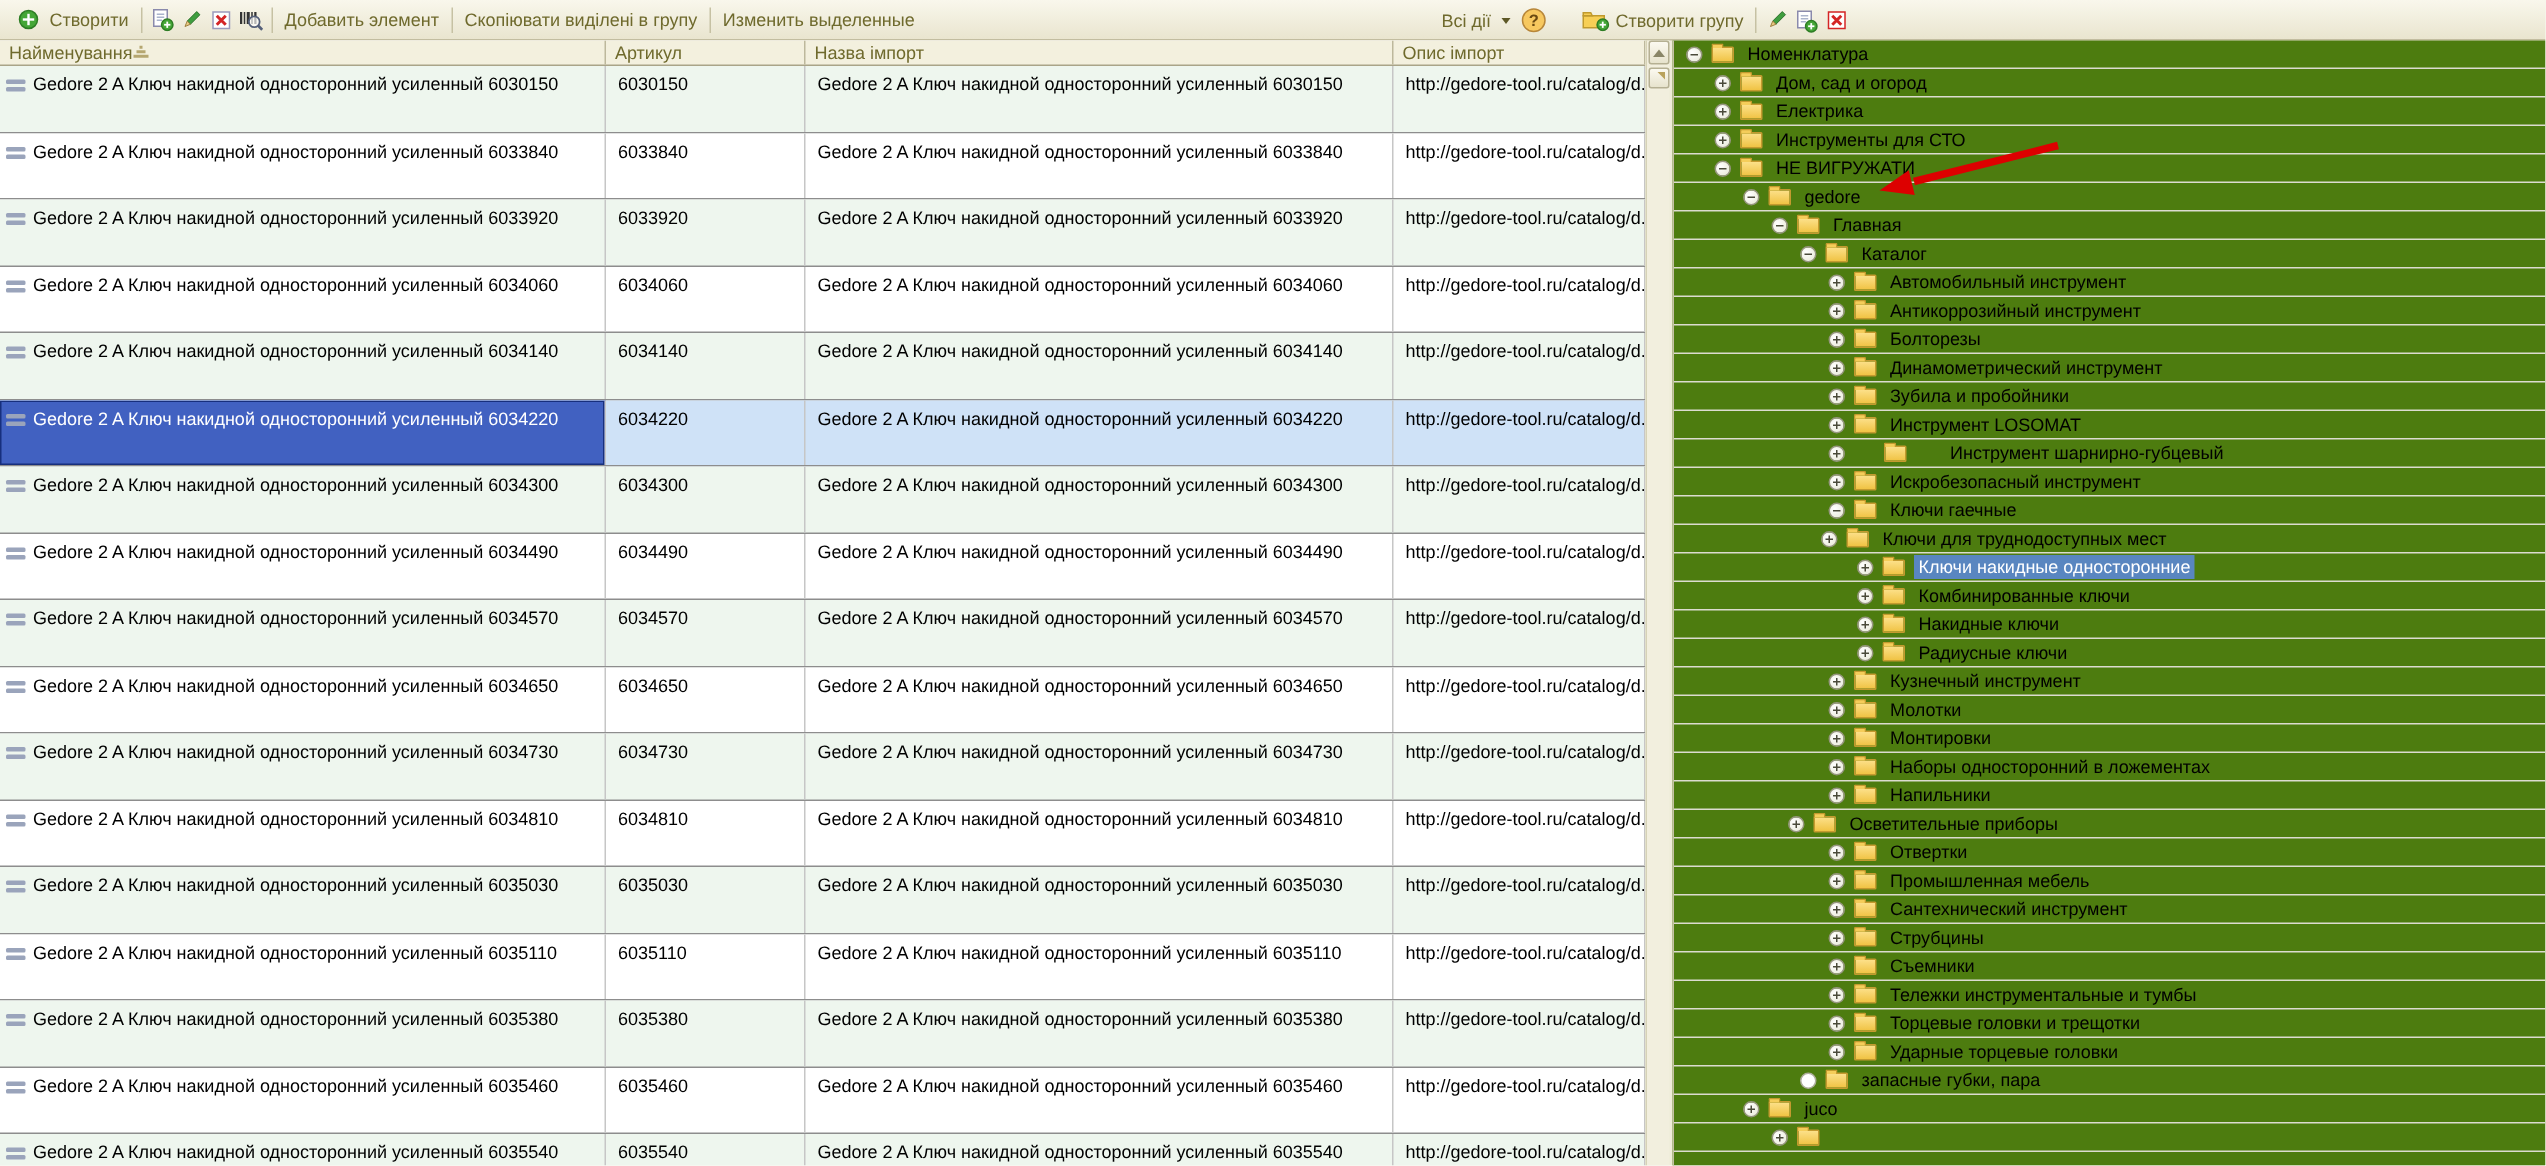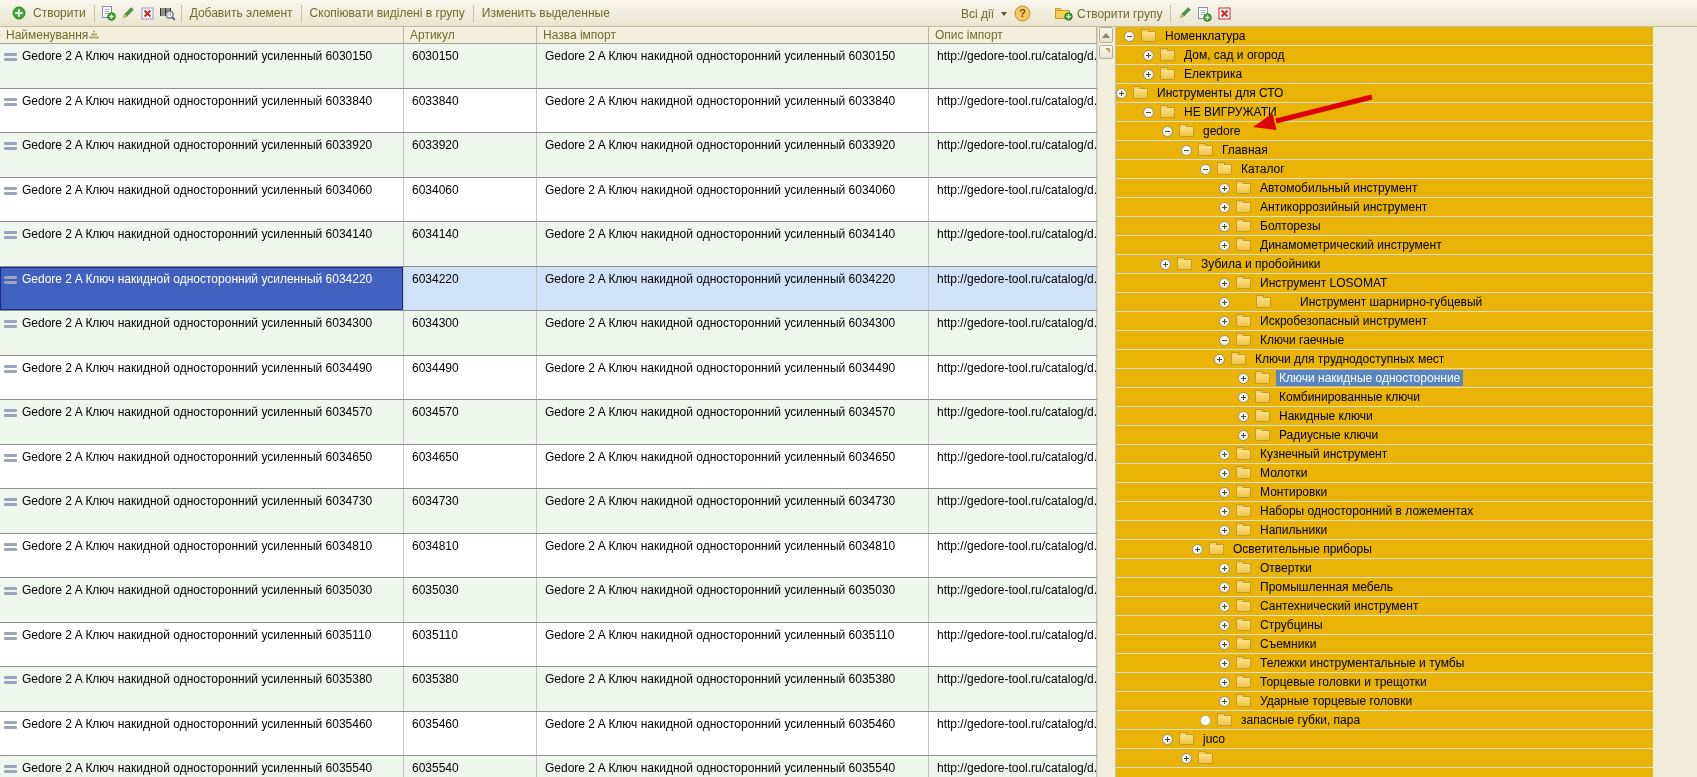--- a/index.html
+++ b/index.html
@@ -48,21 +48,21 @@
   .vscroll { position:absolute; left:1097px; top:27px; width:16px; height:750px;
              background:#f2efde; border-left:1px solid #d6d2b6; }
   .sc-btn { position:absolute; left:1px; top:0; width:14px; height:16px; background:linear-gradient(#fbf9f0,#e7e3cd);
             border:1px solid #b5b093; border-radius:2px; display:flex; align-items:center; justify-content:center; }
   .sc-up-arrow { width:0; height:0; border-left:4px solid transparent; border-right:4px solid transparent; border-bottom:5px solid #8a8668; }
   .sc-thumb { position:absolute; left:1px; top:18px; width:14px; height:14px; background:linear-gradient(#fbf9f0,#e7e3cd);
               border:1px solid #b5b093; border-radius:2px; }
   .sc-thumb::after { content:""; position:absolute; right:2px; top:2px; width:0; height:0;
               border-top:5px solid #b9a25c; border-left:5px solid transparent; }
   
-  .tree { position:absolute; left:1115px; top:27px; width:538px; height:750px; background:#eab308;
+  .tree { position:absolute; left:1115px; top:27px; width:582px; height:750px; background:#4d7c0f;
           border-left:1px solid #c5c1a4; overflow:hidden; }
   .tree-row { display:flex; align-items:center; height:19px; border-bottom:1px solid #dcdccf; white-space:nowrap; }
   .exp { flex:0 0 auto; width:11px; height:11px; border:1px solid #96967f; border-radius:50%;
          background:radial-gradient(circle at 35% 35%, #ffffff, #e6e6d4); position:relative; margin-right:6px; }
   .exp.minus::before, .exp.plus::before { content:""; position:absolute; left:2px; right:2px; top:4px; height:1px; background:#4a4a3a; }
   .exp.plus::after { content:""; position:absolute; top:2px; bottom:2px; left:4px; width:1px; background:#4a4a3a; }
   .exp.none { border-color:#adad9c; background:#fff; }
   .folder { flex:0 0 auto; width:15px; height:11px; background:linear-gradient(#fce089,#f0c344);
             border:1px solid #c49a2f; border-radius:1px; position:relative; margin-right:6px; }
   .folder::before { content:""; position:absolute; top:-3px; left:-1px; width:6px; height:2px;
@@ -386,21 +386,21 @@
     <div class="tree-row" style="padding-left: 27px;">
     <span class="exp plus"></span>
     <span class="folder"></span>
     <span class="tree-label">Дом, сад и огород</span>
   </div>
     <div class="tree-row" style="padding-left: 27px;">
     <span class="exp plus"></span>
     <span class="folder"></span>
     <span class="tree-label">Електрика</span>
   </div>
-    <div class="tree-row" style="">
+    <div class="tree-row" style="padding-left: 27px;">
     <span class="exp plus"></span>
     <span class="folder"></span>
     <span class="tree-label">Инструменты для СТО</span>
   </div>
     <div class="tree-row" style="padding-left: 27px;">
     <span class="exp minus"></span>
     <span class="folder"></span>
     <span class="tree-label">НЕ ВИГРУЖАТИ</span>
   </div>
     <div class="tree-row" style="padding-left: 46px;">
@@ -431,21 +431,21 @@
     <div class="tree-row" style="padding-left: 103px;">
     <span class="exp plus"></span>
     <span class="folder"></span>
     <span class="tree-label">Болторезы</span>
   </div>
     <div class="tree-row" style="padding-left: 103px;">
     <span class="exp plus"></span>
     <span class="folder"></span>
     <span class="tree-label">Динамометрический инструмент</span>
   </div>
-    <div class="tree-row" style="padding-left: 44px;">
+    <div class="tree-row" style="padding-left: 103px;">
     <span class="exp plus"></span>
     <span class="folder"></span>
     <span class="tree-label">Зубила и пробойники</span>
   </div>
     <div class="tree-row" style="padding-left: 103px;">
     <span class="exp plus"></span>
     <span class="folder"></span>
     <span class="tree-label">Инструмент LOSOMAT</span>
   </div>
     <div class="tree-row" style="padding-left: 103px; gap: 20px;">

